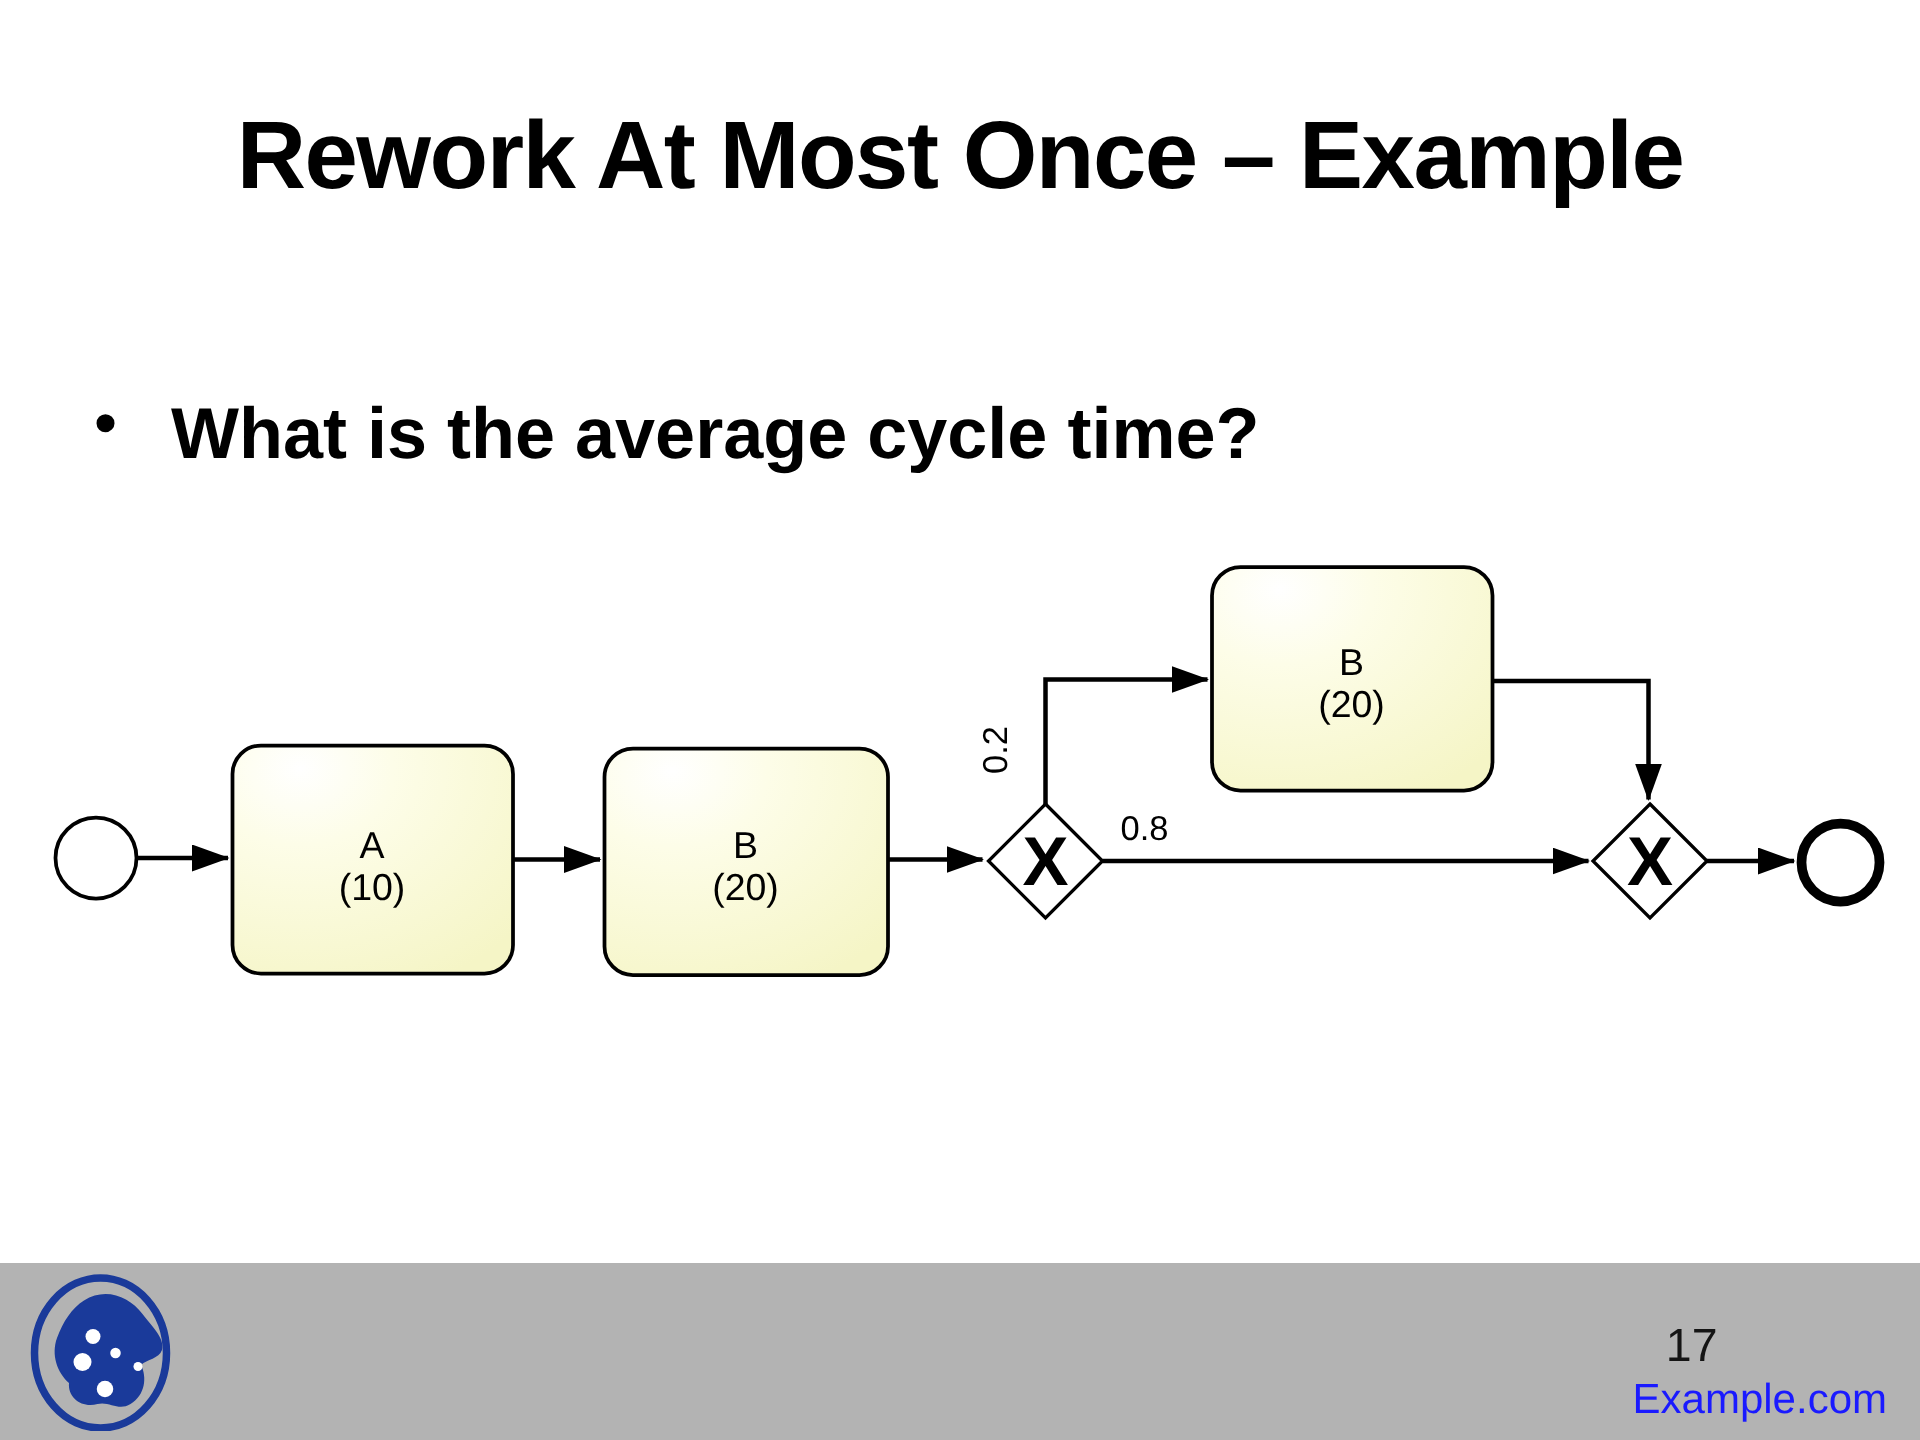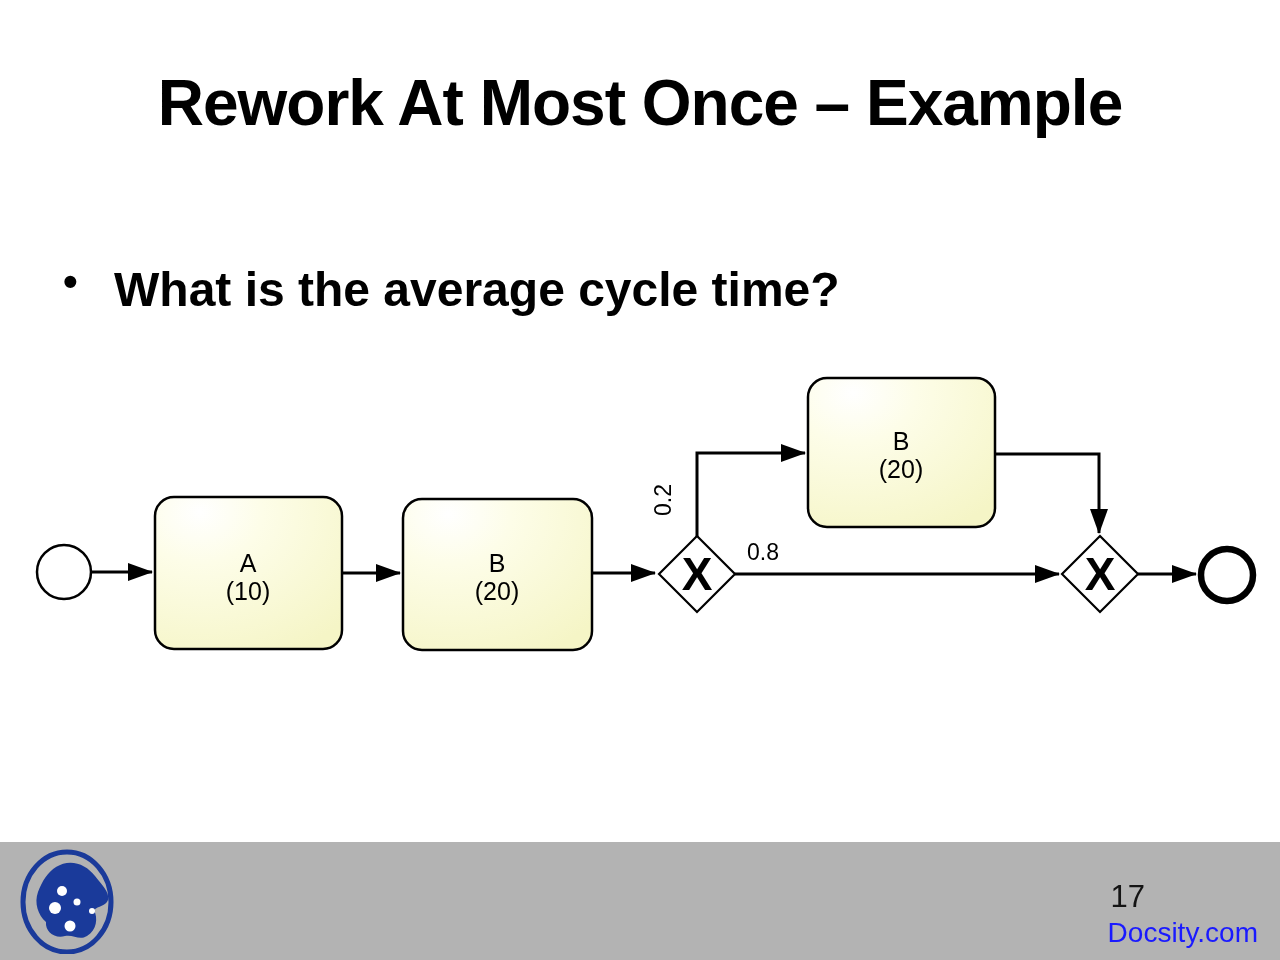--- a/index.html
+++ b/index.html
@@ -107,15 +107,15 @@
              C78,69 77,81 67,87 C59,92 53,85 45,87 C35,90 25,83 26,73
              C18,66 14,54 18,43 C22,32 28,23 36,18 Z" fill="#1a3a9a"></path>
     <circle cx="42" cy="42" r="5" fill="#fff"></circle>
     <circle cx="57" cy="53" r="3.5" fill="#fff"></circle>
     <circle cx="35" cy="59" r="6" fill="#fff"></circle>
     <circle cx="72" cy="62" r="3" fill="#fff"></circle>
     <circle cx="50" cy="77" r="5.5" fill="#fff"></circle>
   </svg>
 
   <div class="page-number">17</div>
-  <div class="brand">Docsity.com</div>
+  <div class="brand">Example.com</div>
 
 </div>
 
 </body></html>

